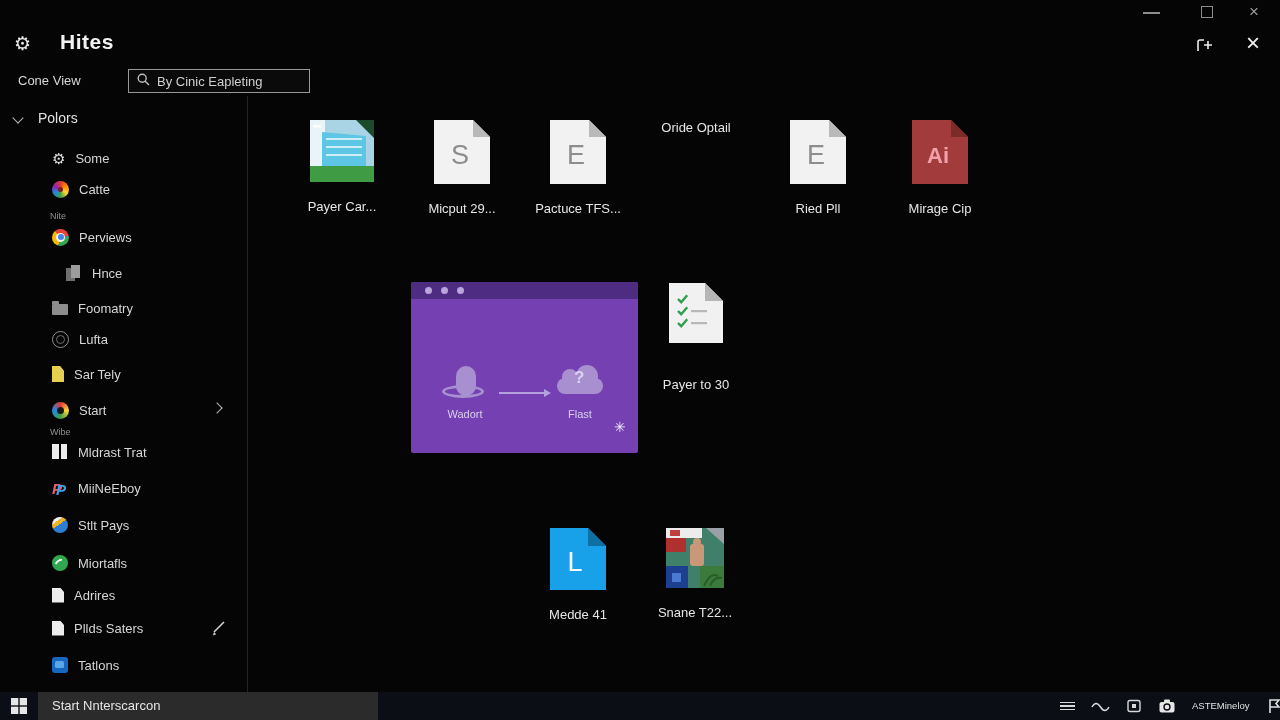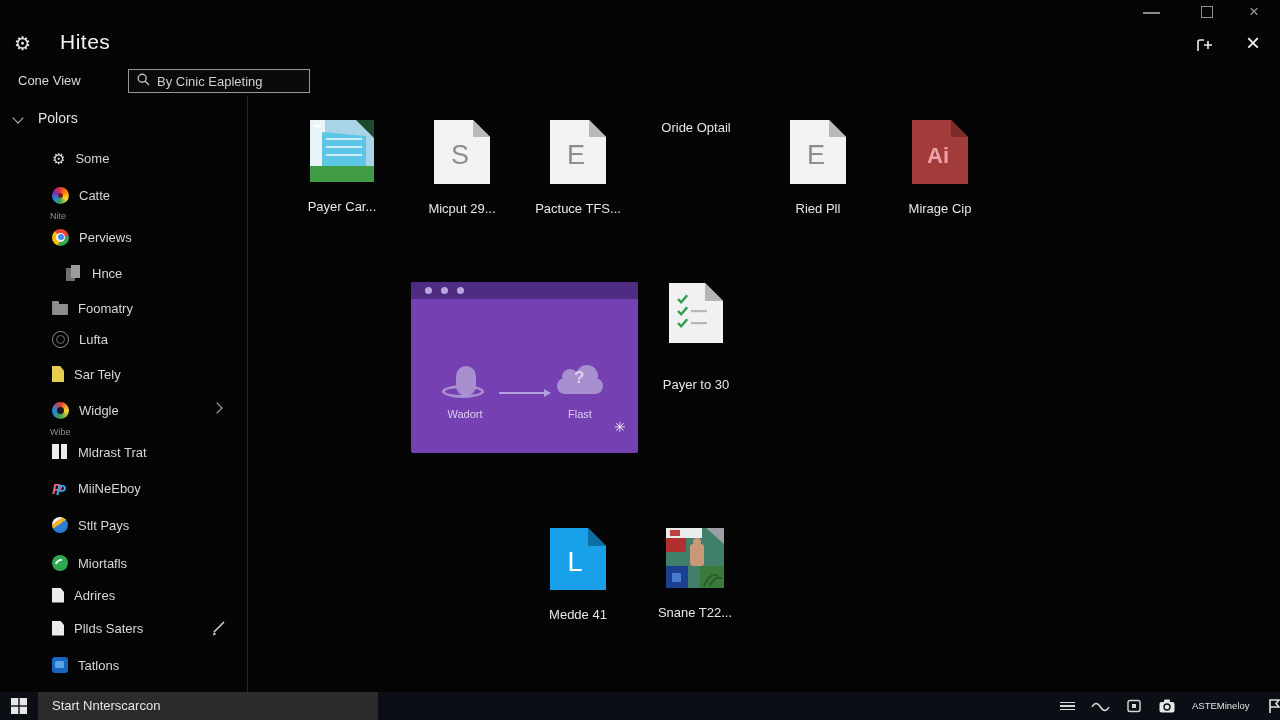--- a/index.html
+++ b/index.html
@@ -7,21 +7,21 @@
           font-family:"Liberation Sans",sans-serif;color:#e4e4e4;}
   .abs{position:absolute;}
 
   
   .tb-min{left:1143px;top:12px;width:17px;height:2px;background:#8d8d8d;}
   .tb-max{left:1201px;top:6px;width:10px;height:10px;border:1.5px solid #8d8d8d;}
   .tb-close{left:1249px;top:2px;font-size:17px;color:#9a9a9a;cursor:default;}
 
   
   .hdr-gear{left:14px;top:32px;font-size:19px;color:#e8e8e8;}
-  .app-title{left:60px;top:30px;font-size:21px;font-weight:normal;letter-spacing:.5px;color:#f2f2f2;}
+  .app-title{left:60px;top:30px;font-size:21px;font-weight:bold;letter-spacing:.5px;color:#f2f2f2;}
   .hdr-newwin{left:1195px;top:34px;}
   .hdr-close{left:1246px;top:29px;font-size:24px;color:#f0f0f0;font-weight:300;}
 
   
   .view-label{left:18px;top:73px;font-size:13px;color:#d8d8d8;}
   .searchbox{left:128px;top:69px;width:182px;height:24px;border:1px solid #989898;background:#0a0a0a;
              display:flex;align-items:center;gap:7px;padding:0 0 0 8px;box-sizing:border-box;}
   .searchbox input{flex:1;background:transparent;border:none;outline:none;color:#cfcfcf;
                    font-size:13px;font-family:"Liberation Sans",sans-serif;padding:0;}
 
@@ -137,21 +137,21 @@
 
   <div class="abs root-row">
     <span class="chev down"></span>
     <span class="root-label">Polors</span>
   </div>
 
   <div class="abs srow" style="top:148px;">
     <span class="ic ic-gear">⚙</span>
     <span>Some</span>
   </div>
-  <div class="abs srow" style="top:185px;">
+  <div class="abs srow" style="top:179px;">
     <span class="ic ic-pin"></span>
     <span>Catte</span>
   </div>
   <div class="abs ssec" style="top:211px;">Nite</div>
   <div class="abs srow" style="top:227px;">
     <span class="ic ic-chrome"></span>
     <span>Perviews</span>
   </div>
   <div class="abs srow" style="top:263px;padding-left:14px;">
     <span class="ic ic-pages"></span>
@@ -164,21 +164,21 @@
   <div class="abs srow" style="top:329px;">
     <span class="ic ic-lens"></span>
     <span>Lufta</span>
   </div>
   <div class="abs srow" style="top:364px;">
     <span class="ic ic-yfile"></span>
     <span>Sar Tely</span>
   </div>
   <div class="abs srow" style="top:400px;">
     <span class="ic ic-ring"></span>
-    <span>Widgle</span>
+    <span>Start</span>
   </div>
   <span class="side-extra chev right" style="left:213px;top:404px;"></span>
   <div class="abs ssec" style="top:427px;">Wibe</div>
   <div class="abs srow" style="top:442px;">
     <span class="ic ic-2pages"></span>
     <span>Mldrast Trat</span>
   </div>
   <div class="abs srow" style="top:478px;">
     <span class="ic ic-paypal"></span>
     <span>MiiNeEboy</span>

